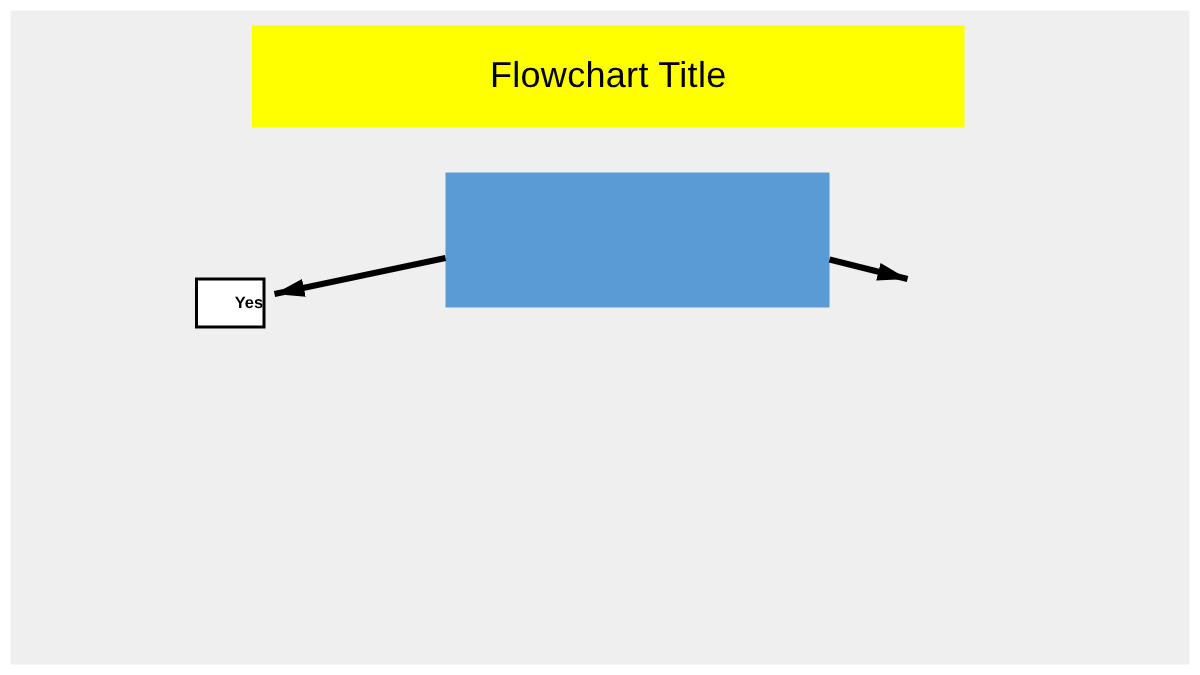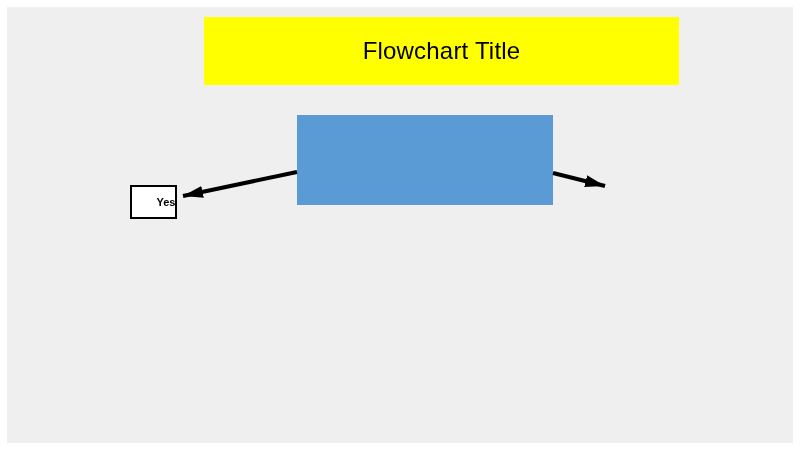--- a/index.html
+++ b/index.html
@@ -20,21 +20,20 @@
   }
   .title-box {
     position: absolute;
     left: 168px; top: 17px;
     width: 475px; height: 68px;
     background: #ffff00;
     display: flex; align-items: center; justify-content: center;
     font-size: 24px;
     color: #000000;
     letter-spacing: 0.2px;
-    margin-left: 36px;
   }
   .process-box {
     position: absolute;
     left: 297px; top: 115px;
     width: 256px; height: 90px;
     background: #5b9bd5;
   }
   .arrows {
     position: absolute;
     left: 0; top: 0;

